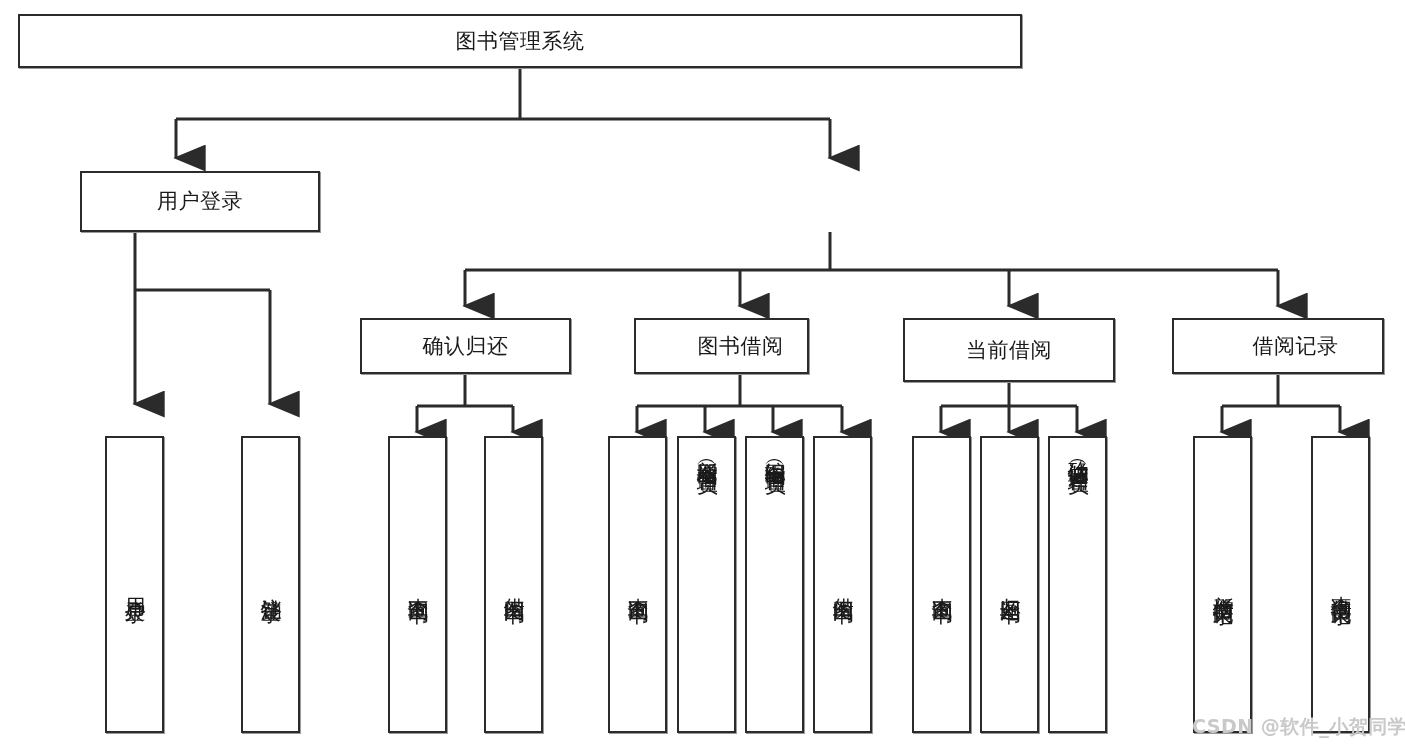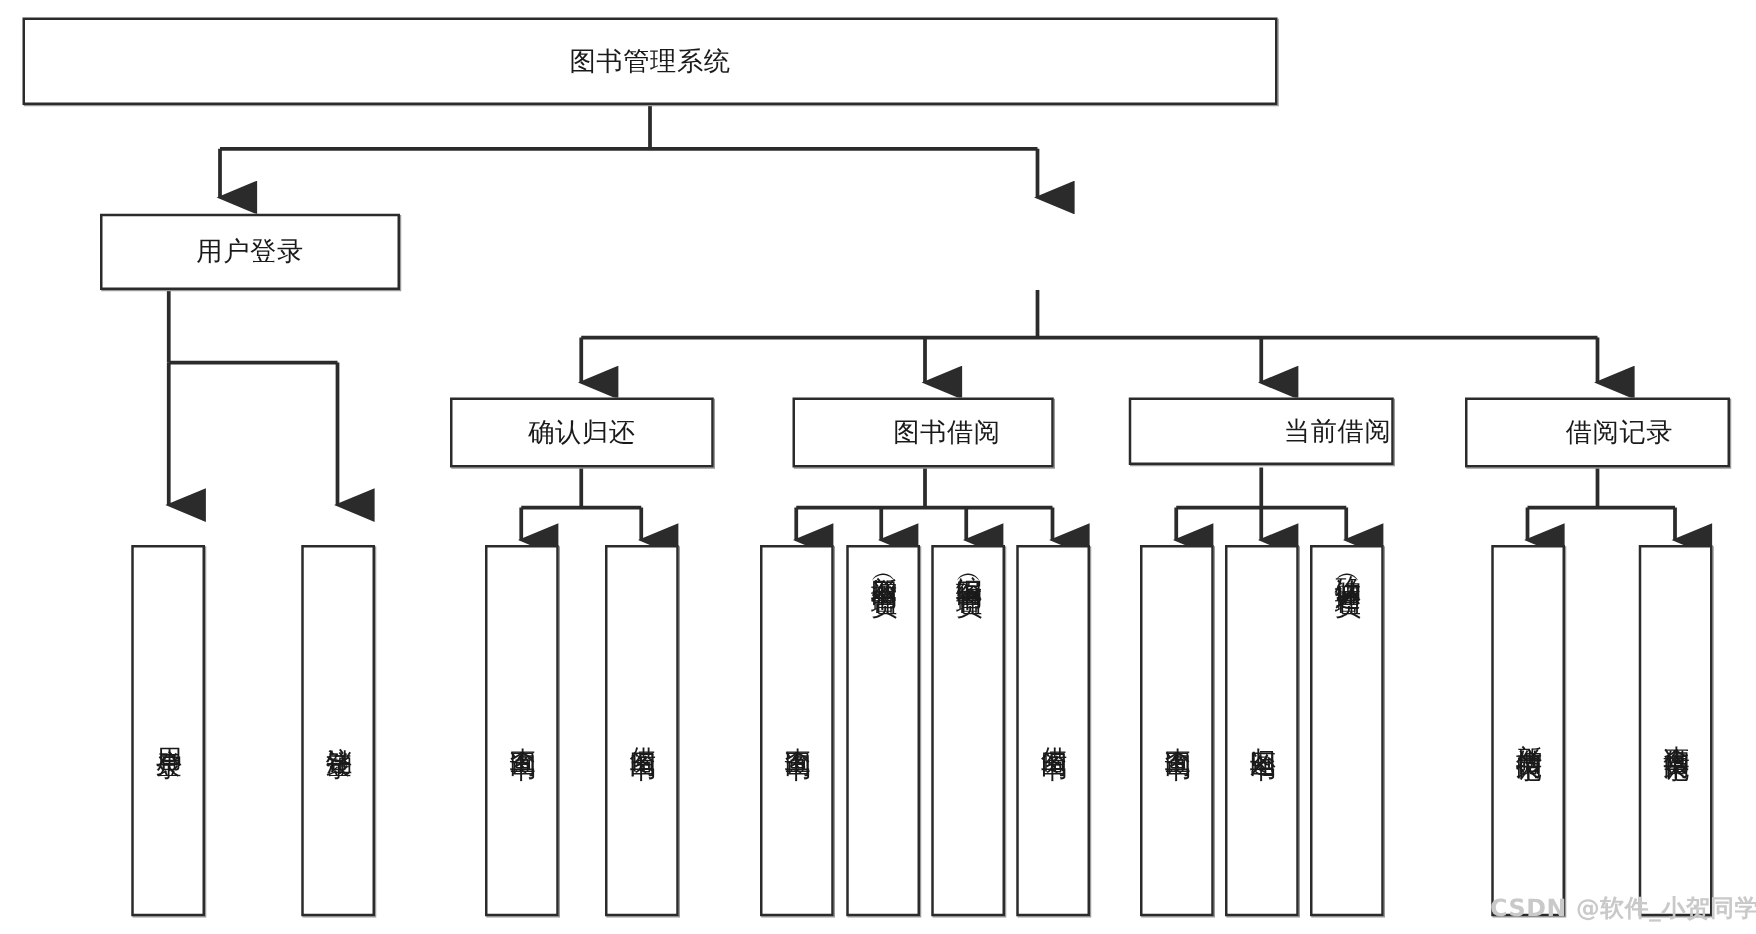--- a/index.html
+++ b/index.html
@@ -118,38 +118,38 @@
       <path d="M 1077 406 L 1077 432" marker-end="url(#arrow)"></path>
 
       <path d="M 1278 374 L 1278 406"></path>
       <path d="M 1222 406 L 1340 406"></path>
       <path d="M 1222 406 L 1222 432" marker-end="url(#arrow)"></path>
       <path d="M 1340 406 L 1340 432" marker-end="url(#arrow)"></path>
 
     </g>
   </svg>
 
-  <div class="node" style="left:18px; top:14px; width:1004px; height:70px;justify-content:center;">
+  <div class="node" style="left:18px; top:14px; width:1004px; height:54px;justify-content:center;">
     <span class="label">图书管理系统</span>
   </div>
 
   <div class="node" style="left:80px; top:171px; width:240px; height:61px;">
     <span class="label">用户登录</span>
   </div>
 
 
   <div class="node" style="left:360px; top:318px; width:211px; height:56px;">
     <span class="label">确认归还</span>
   </div>
 
-  <div class="node" style="left:634px; top:318px; width:209px; height:56px;padding-left:38px;">
+  <div class="node" style="left:634px; top:318px; width:175px; height:56px;padding-left:38px;">
     <span class="label">图书借阅</span>
   </div>
 
-  <div class="node" style="left:903px; top:318px; width:212px; height:54px;justify-content:flex-end;">
+  <div class="node" style="left:903px; top:318px; width:212px; height:64px;">
     <span class="label">当前借阅</span>
   </div>
 
   <div class="node" style="left:1172px; top:318px; width:212px; height:56px;padding-left:35px;">
     <span class="label">借阅记录</span>
   </div>
 
   <div class="node vertical center-text" style="left:105px; top:436px; width:59px; height:297px;">
     <span class="label">用户登录</span>
   </div>

